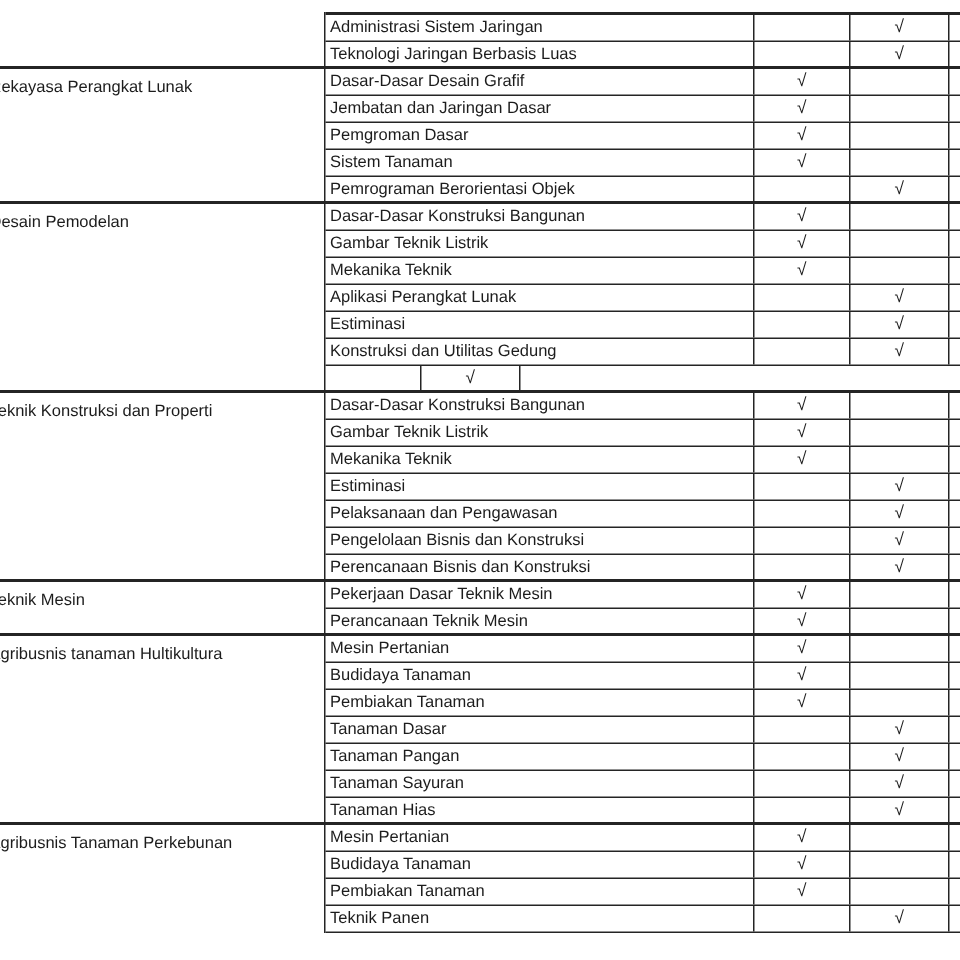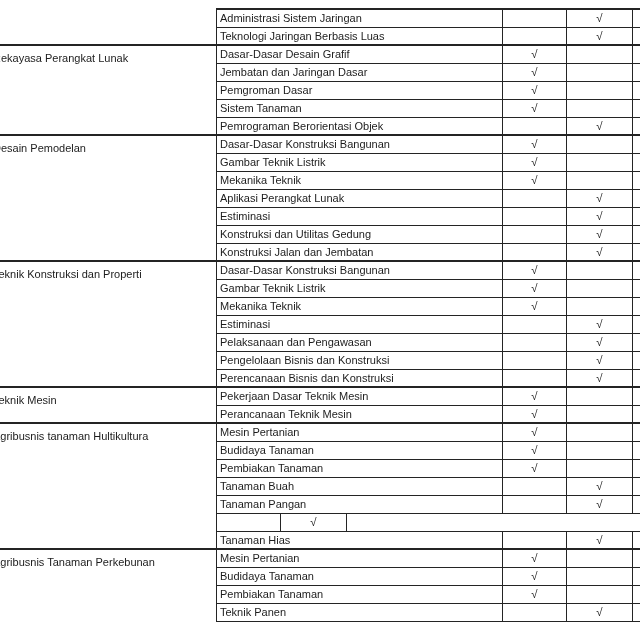--- a/index.html
+++ b/index.html
@@ -199,21 +199,20 @@
   </div>
 
   <div class="row">
     <div class="cell subject">Konstruksi dan Utilitas Gedung</div>
     <div class="cell check c1"></div>
     <div class="cell check c2">√</div>
     <div class="cell check c3"></div>
   </div>
 
   <div class="row">
-    <div class="cell subject">Konstruksi Jalan dan Jembatan</div>
     <div class="cell check c1"></div>
     <div class="cell check c2">√</div>
     <div class="cell check c3"></div>
   </div>
 </div>
   </div>
 
   <div class="group has-sep">
     <div class="cat-cell">
       <span class="cat-label">Teknik Konstruksi dan Properti</span>
@@ -311,34 +310,35 @@
   </div>
 
   <div class="row">
     <div class="cell subject">Pembiakan Tanaman</div>
     <div class="cell check c1">√</div>
     <div class="cell check c2"></div>
     <div class="cell check c3"></div>
   </div>
 
   <div class="row">
-    <div class="cell subject">Tanaman Buah</div>
+    <div class="cell subject">Tanaman Dasar</div>
     <div class="cell check c1"></div>
     <div class="cell check c2">√</div>
     <div class="cell check c3"></div>
   </div>
 
   <div class="row">
     <div class="cell subject">Tanaman Pangan</div>
     <div class="cell check c1"></div>
     <div class="cell check c2">√</div>
     <div class="cell check c3"></div>
   </div>
 
   <div class="row">
+    <div class="cell subject">Tanaman Sayuran</div>
     <div class="cell check c1"></div>
     <div class="cell check c2">√</div>
     <div class="cell check c3"></div>
   </div>
 
   <div class="row">
     <div class="cell subject">Tanaman Hias</div>
     <div class="cell check c1"></div>
     <div class="cell check c2">√</div>
     <div class="cell check c3"></div>

